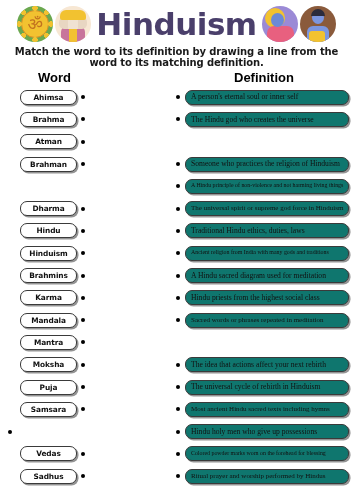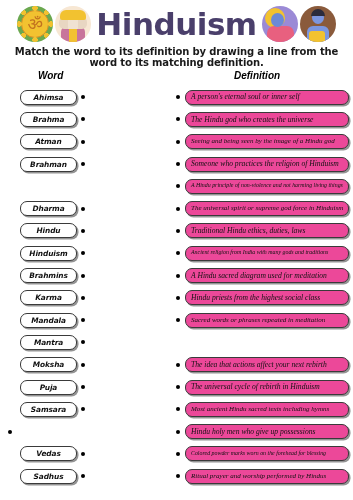--- a/index.html
+++ b/index.html
@@ -149,39 +149,37 @@
 
   
   .col-headers {
     position: relative;
     height: 16px;
     margin-top: 2px;
   }
   .col-head {
     position: absolute;
     font-family: "Liberation Sans", sans-serif;
-    font-size: 10px;
+    font-size: 13px;
     font-weight: bold;
     color: #000000;
     top: 0;
-    font-style: italic;
   }
   .col-head.word { left: 38px; }
   .col-head.definition { left: 234px; }
 
   
   .match-area {
     position: relative;
     padding: 0 4px;
   }
   .row {
     display: flex;
     align-items: center;
     height: 22.3px;
-    font-style: italic;
   }
   .word-cell {
     width: 86px;
     flex: 0 0 auto;
     display: flex;
     align-items: center;
   }
   .word-box {
     width: 57px;
     height: 15px;
@@ -220,21 +218,21 @@
     align-items: center;
     flex: 0 0 auto;
   }
   .def-box {
     width: 164px;
     height: 15px;
     margin-left: 5px;
     border: 1px solid #3a3a3a;
     border-radius: 7px;
     box-shadow: 1.5px 1.5px 0 rgba(60,60,60,0.55);
-    background: #ec4899;
+    background: #0f766e;
     display: flex;
     align-items: center;
     box-sizing: border-box;
     padding: 0 5px;
     overflow: hidden;
   }
   .def-label {
     font-family: "Liberation Serif", serif;
     color: #111111;
     white-space: nowrap;
@@ -315,26 +313,20 @@
       </div>
     </div>
     <div class="row">
       <div class="word-cell">
         <div class="word-box">
           <span class="word-label">Atman</span>
         </div>
         <div class="dot word-dot"></div>
       </div>
       <div class="spacer"></div>
-      <div class="def-cell">
-        <div class="dot def-dot"></div>
-        <div class="def-box">
-          <span class="def-label sz-md">Seeing and being seen by the image of a Hindu god</span>
-        </div>
-      </div>
     </div>
     <div class="row">
       <div class="word-cell">
         <div class="word-box">
           <span class="word-label">Brahman</span>
         </div>
         <div class="dot word-dot"></div>
       </div>
       <div class="spacer"></div>
       <div class="def-cell">

